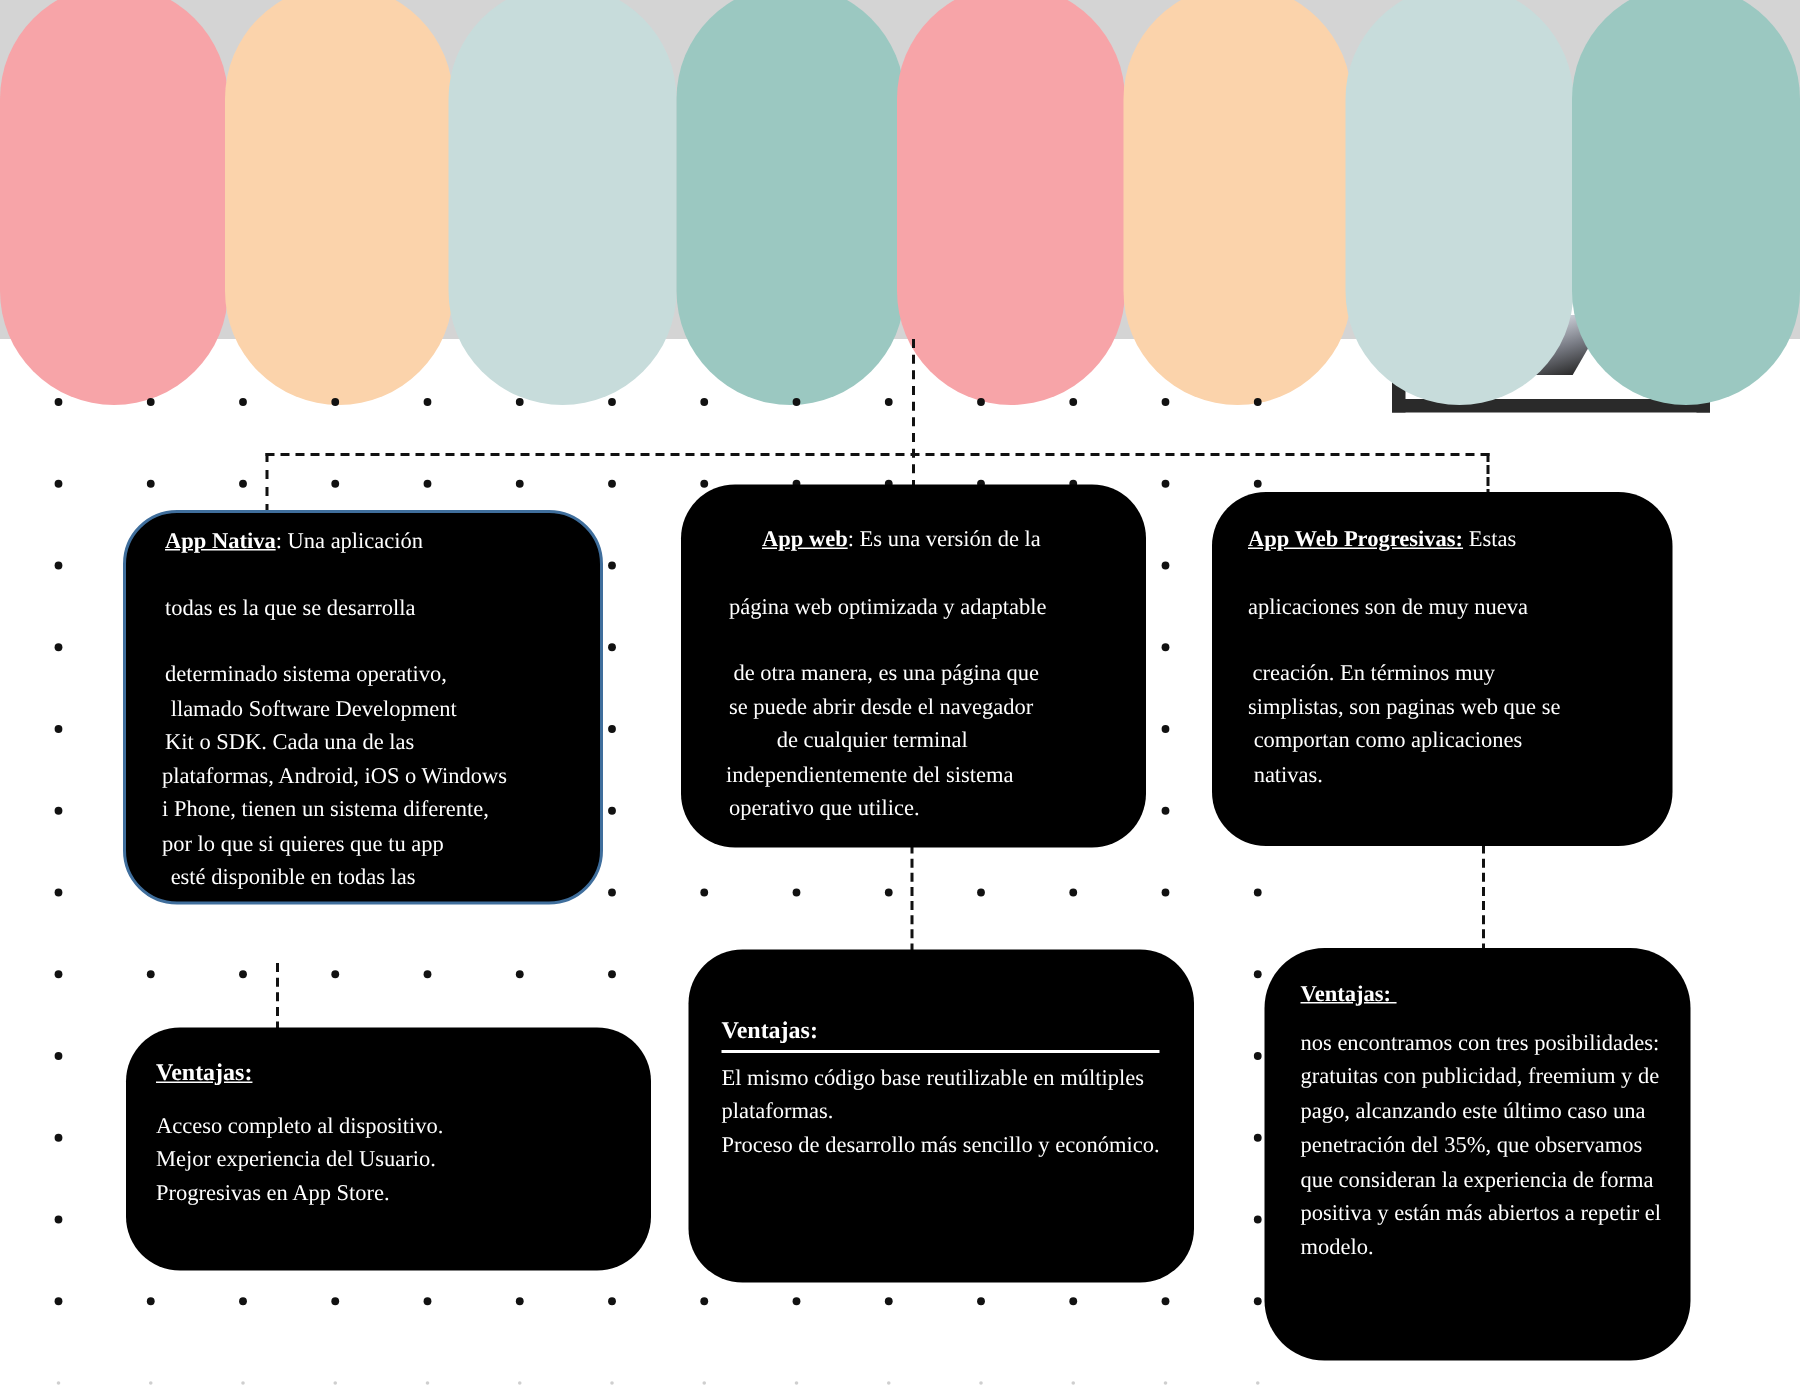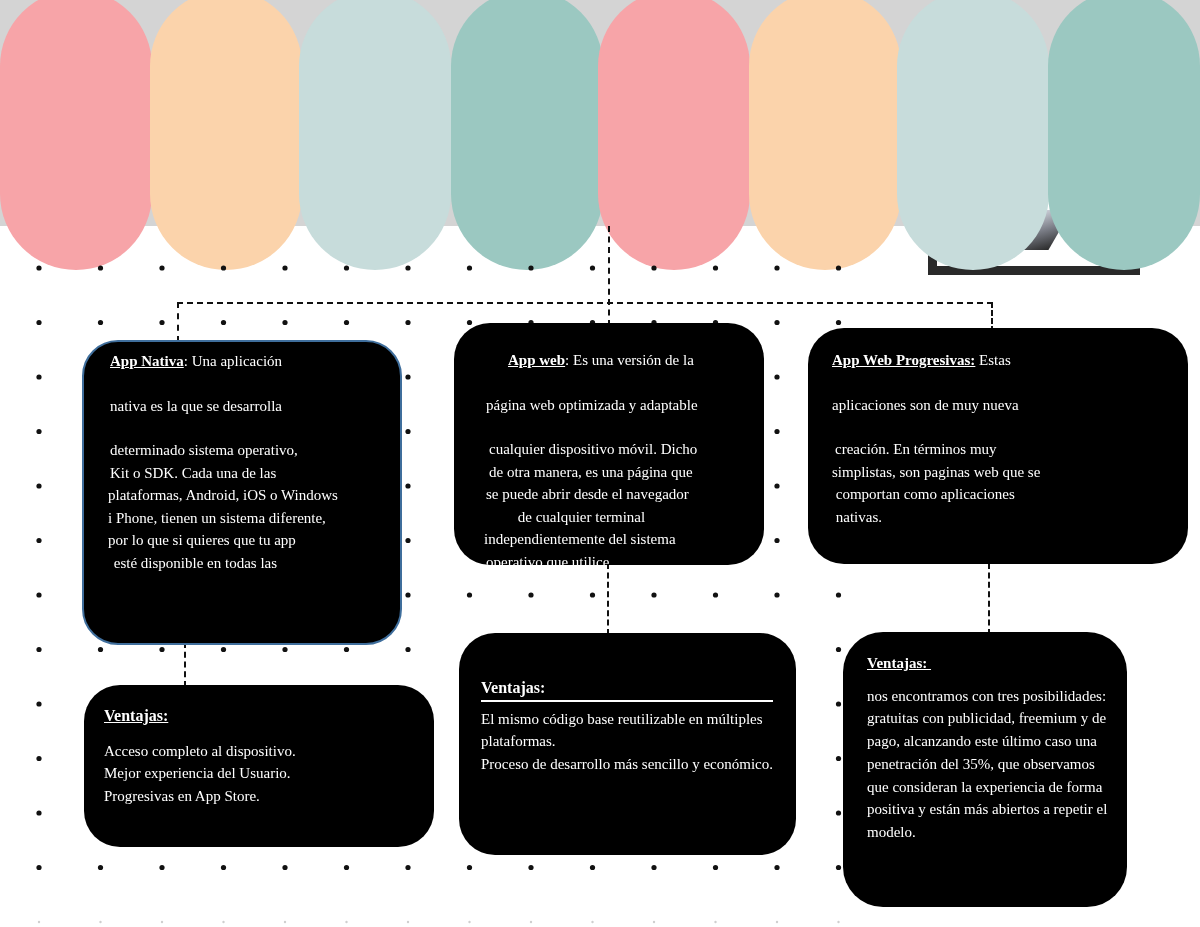--- a/index.html
+++ b/index.html
@@ -265,60 +265,60 @@
   </svg>
 
 <div class="dash-v" style="left:608px; top:226px; height:100px;"></div>
 <div class="dash-h" style="left:177px; top:302px; width:816px;"></div>
 <div class="dash-v" style="left:177px; top:302px; height:40px;"></div>
 <div class="dash-v" style="left:991px; top:302px; height:30px;"></div>
 <div class="dash-v" style="left:184px; top:642px; height:45px;"></div>
 <div class="dash-v" style="left:607px; top:563px; height:72px;"></div>
 <div class="dash-v" style="left:988px; top:563px; height:72px;"></div>
 
-<div class="card card-native clip" style="left:82px; top:340px; width:320px; height:305px; padding:8px 0 0 26px;">
+<div class="card card-native clip" style="left:82px; top:340px; width:320px; height:263px; padding:8px 0 0 26px;">
   <p><span class="title">App Nativa</span><span>: Una aplicación</span></p>
   <div class="gap"></div>
-  <p>nativa es la que se desarrolla</p>
+  <p>todas es la que se desarrolla</p>
   <div class="gap"></div>
   <p>determinado sistema operativo,</p>
+  <p style="white-space:pre;"> llamado Software Development</p>
   <p>Kit o SDK. Cada una de las</p>
   <p style="margin-left:-2px;">plataformas, Android, iOS o Windows</p>
   <p style="margin-left:-2px;">i Phone, tienen un sistema diferente,</p>
   <p style="margin-left:-2px;">por lo que si quieres que tu app</p>
   <p style="white-space:pre;"> esté disponible en todas las</p>
 </div>
 
 <div class="card" style="left:84px; top:685px; width:350px; height:162px; padding:20px 0 0 20px;">
   <span class="adv-title" style="margin-bottom:12px;">Ventajas:</span>
   <p class="adv-item">Acceso completo al dispositivo.</p>
   <p class="adv-item">Mejor experiencia del Usuario.</p>
   <p class="adv-item">Progresivas en App Store.</p>
 </div>
 
 <div class="card clip" style="left:454px; top:323px; width:310px; height:242px; padding:26px 12px 0 32px;">
   <p style="padding-left:22px;"><span class="title">App web</span><span>: Es una versión de la</span></p>
   <div class="gap"></div>
   <p>página web optimizada y adaptable</p>
   <div class="gap"></div>
-  <p style="padding-left:3px;">cualquier dispositivo móvil. Dicho</p>
   <p style="padding-left:3px;">de otra manera, es una página que</p>
   <p>se puede abrir desde el navegador</p>
   <p style="white-space:pre;margin-left:28px;"> de cualquier terminal</p>
   <p style="margin-left:-2px;">independientemente del sistema</p>
   <p>operativo que utilice.</p>
 </div>
 
 <div class="card" style="left:459px; top:633px; width:337px; height:222px; padding:44px 22px 0 22px;">
   <span class="adv-title" style="border-bottom:2px solid #fff; text-decoration:none; padding-bottom:0; margin-bottom:6px; width:292px;">Ventajas:</span>
   <p class="adv-item">El mismo código base reutilizable en múltiples plataformas.</p>
   <p class="adv-item">Proceso de desarrollo más sencillo y económico.</p>
 </div>
 
-<div class="card" style="left:808px; top:328px; width:380px; height:236px; padding:21px 0 0 24px;">
+<div class="card" style="left:808px; top:328px; width:307px; height:236px; padding:21px 0 0 24px;">
   <p><span class="title">App Web Progresivas:</span><span style="white-space:pre;"> Estas</span></p>
   <div class="gap"></div>
   <p>aplicaciones son de muy nueva</p>
   <div class="gap"></div>
   <p style="padding-left:3px;">creación. En términos muy</p>
   <p>simplistas, son paginas web que se</p>
   <p style="white-space:pre;"> comportan como aplicaciones</p>
   <p style="white-space:pre;"> nativas.</p>
 </div>
 

